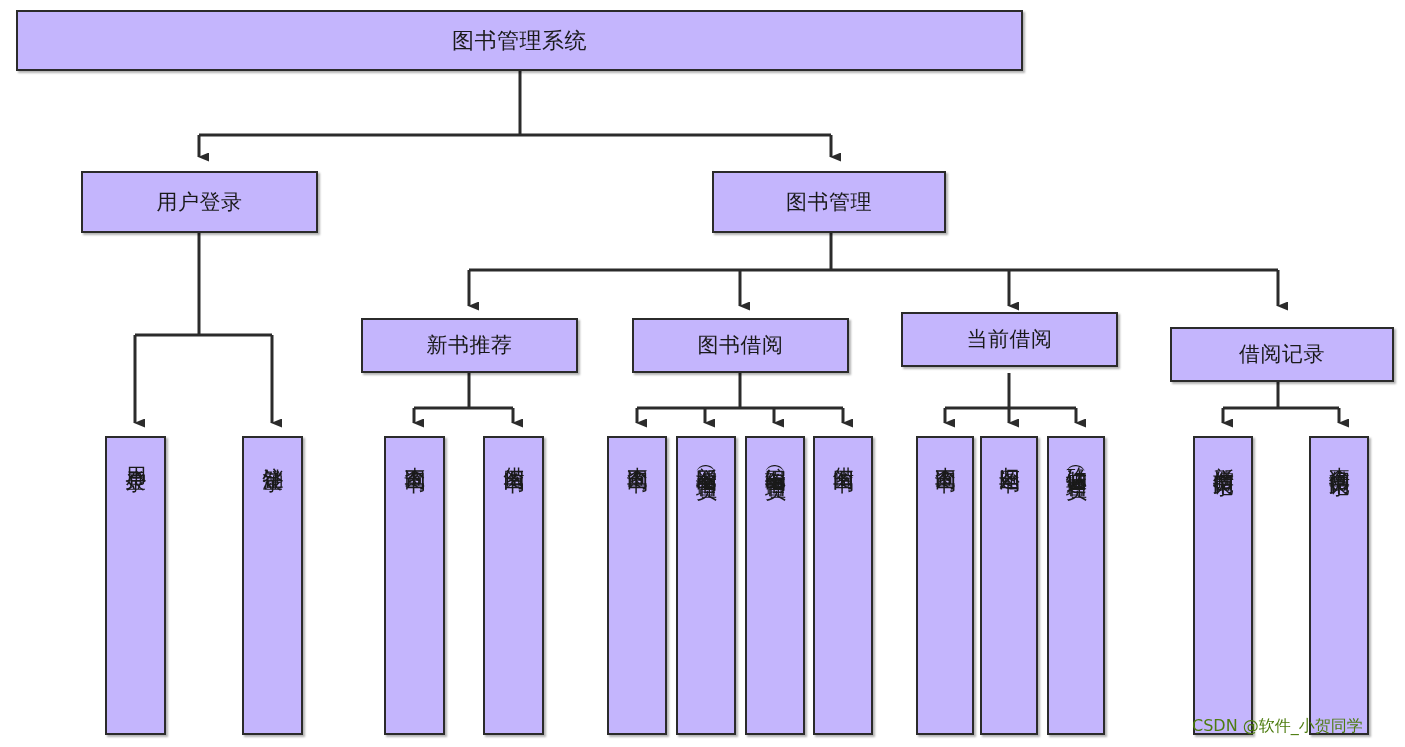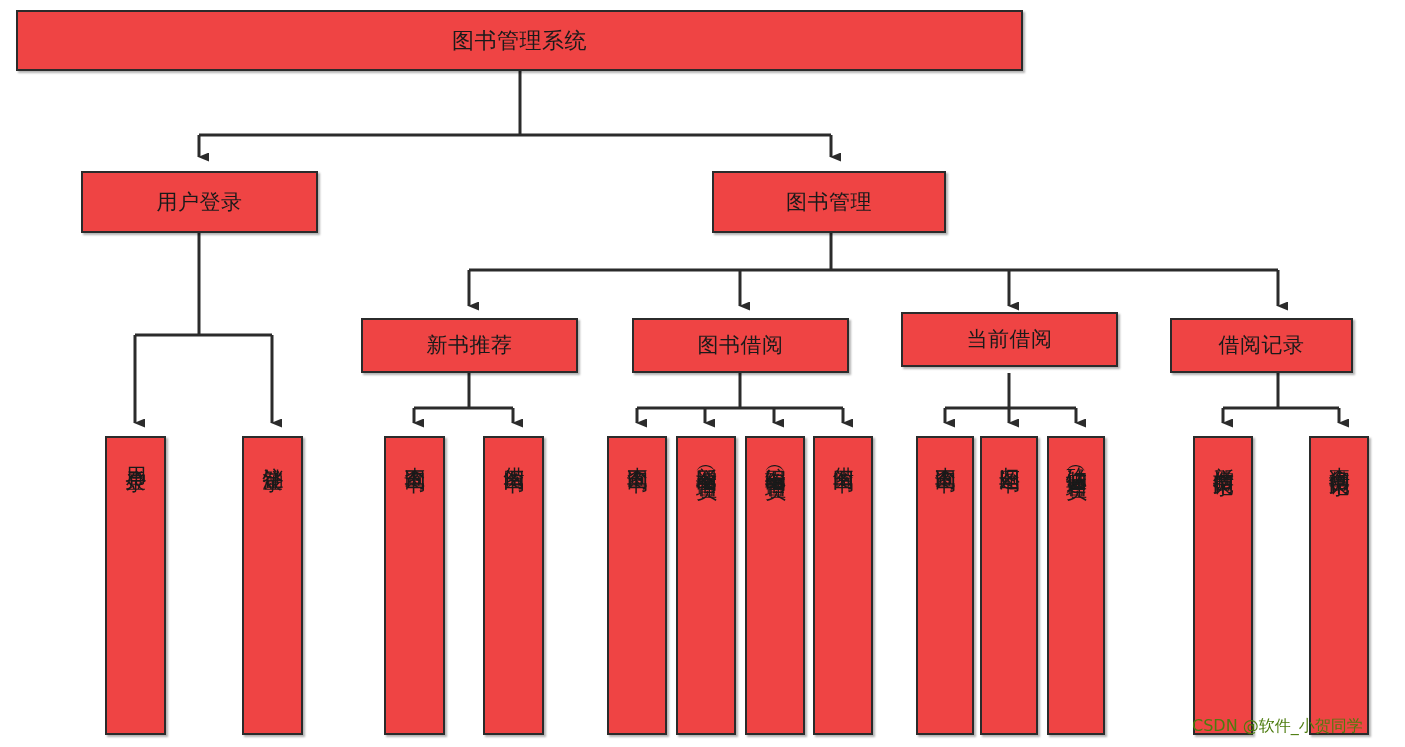--- a/index.html
+++ b/index.html
@@ -21,21 +21,21 @@
     position: absolute;
     left: 0;
     top: 0;
     width: 1405px;
     height: 747px;
     pointer-events: none;
   }
   .node {
     position: absolute;
     box-sizing: border-box;
-    background: #ef4444;
+    background: #c4b5fd;
     border: 2px solid #2b2b2b;
     box-shadow: 2px 2px 2px rgba(0,0,0,0.30);
     display: flex;
     align-items: center;
     justify-content: center;
     color: #1a1a1a;
   }
   .node-label {
     display: block;
     text-align: center;
@@ -143,21 +143,21 @@
   </div>
 
   <div class="node horizontal" style="left:361px; top:318px; width:217px; height:55px;">
     <span class="node-label">新书推荐</span>
   </div>
 
   <div class="node horizontal" style="left:901px; top:312px; width:217px; height:55px;">
     <span class="node-label">当前借阅</span>
   </div>
 
-  <div class="node horizontal" style="left:1170px; top:318px; width:183px; height:55px;">
+  <div class="node horizontal" style="left:1170px; top:327px; width:224px; height:55px;">
     <span class="node-label">借阅记录</span>
   </div>
 
   <div class="node vertical" style="left:105px; top:436px; width:61px; height:299px;">
     <span class="node-label">用户登录</span>
   </div>
 
   <div class="node vertical" style="left:242px; top:436px; width:61px; height:299px;">
     <span class="node-label">注销登录</span>
   </div>

